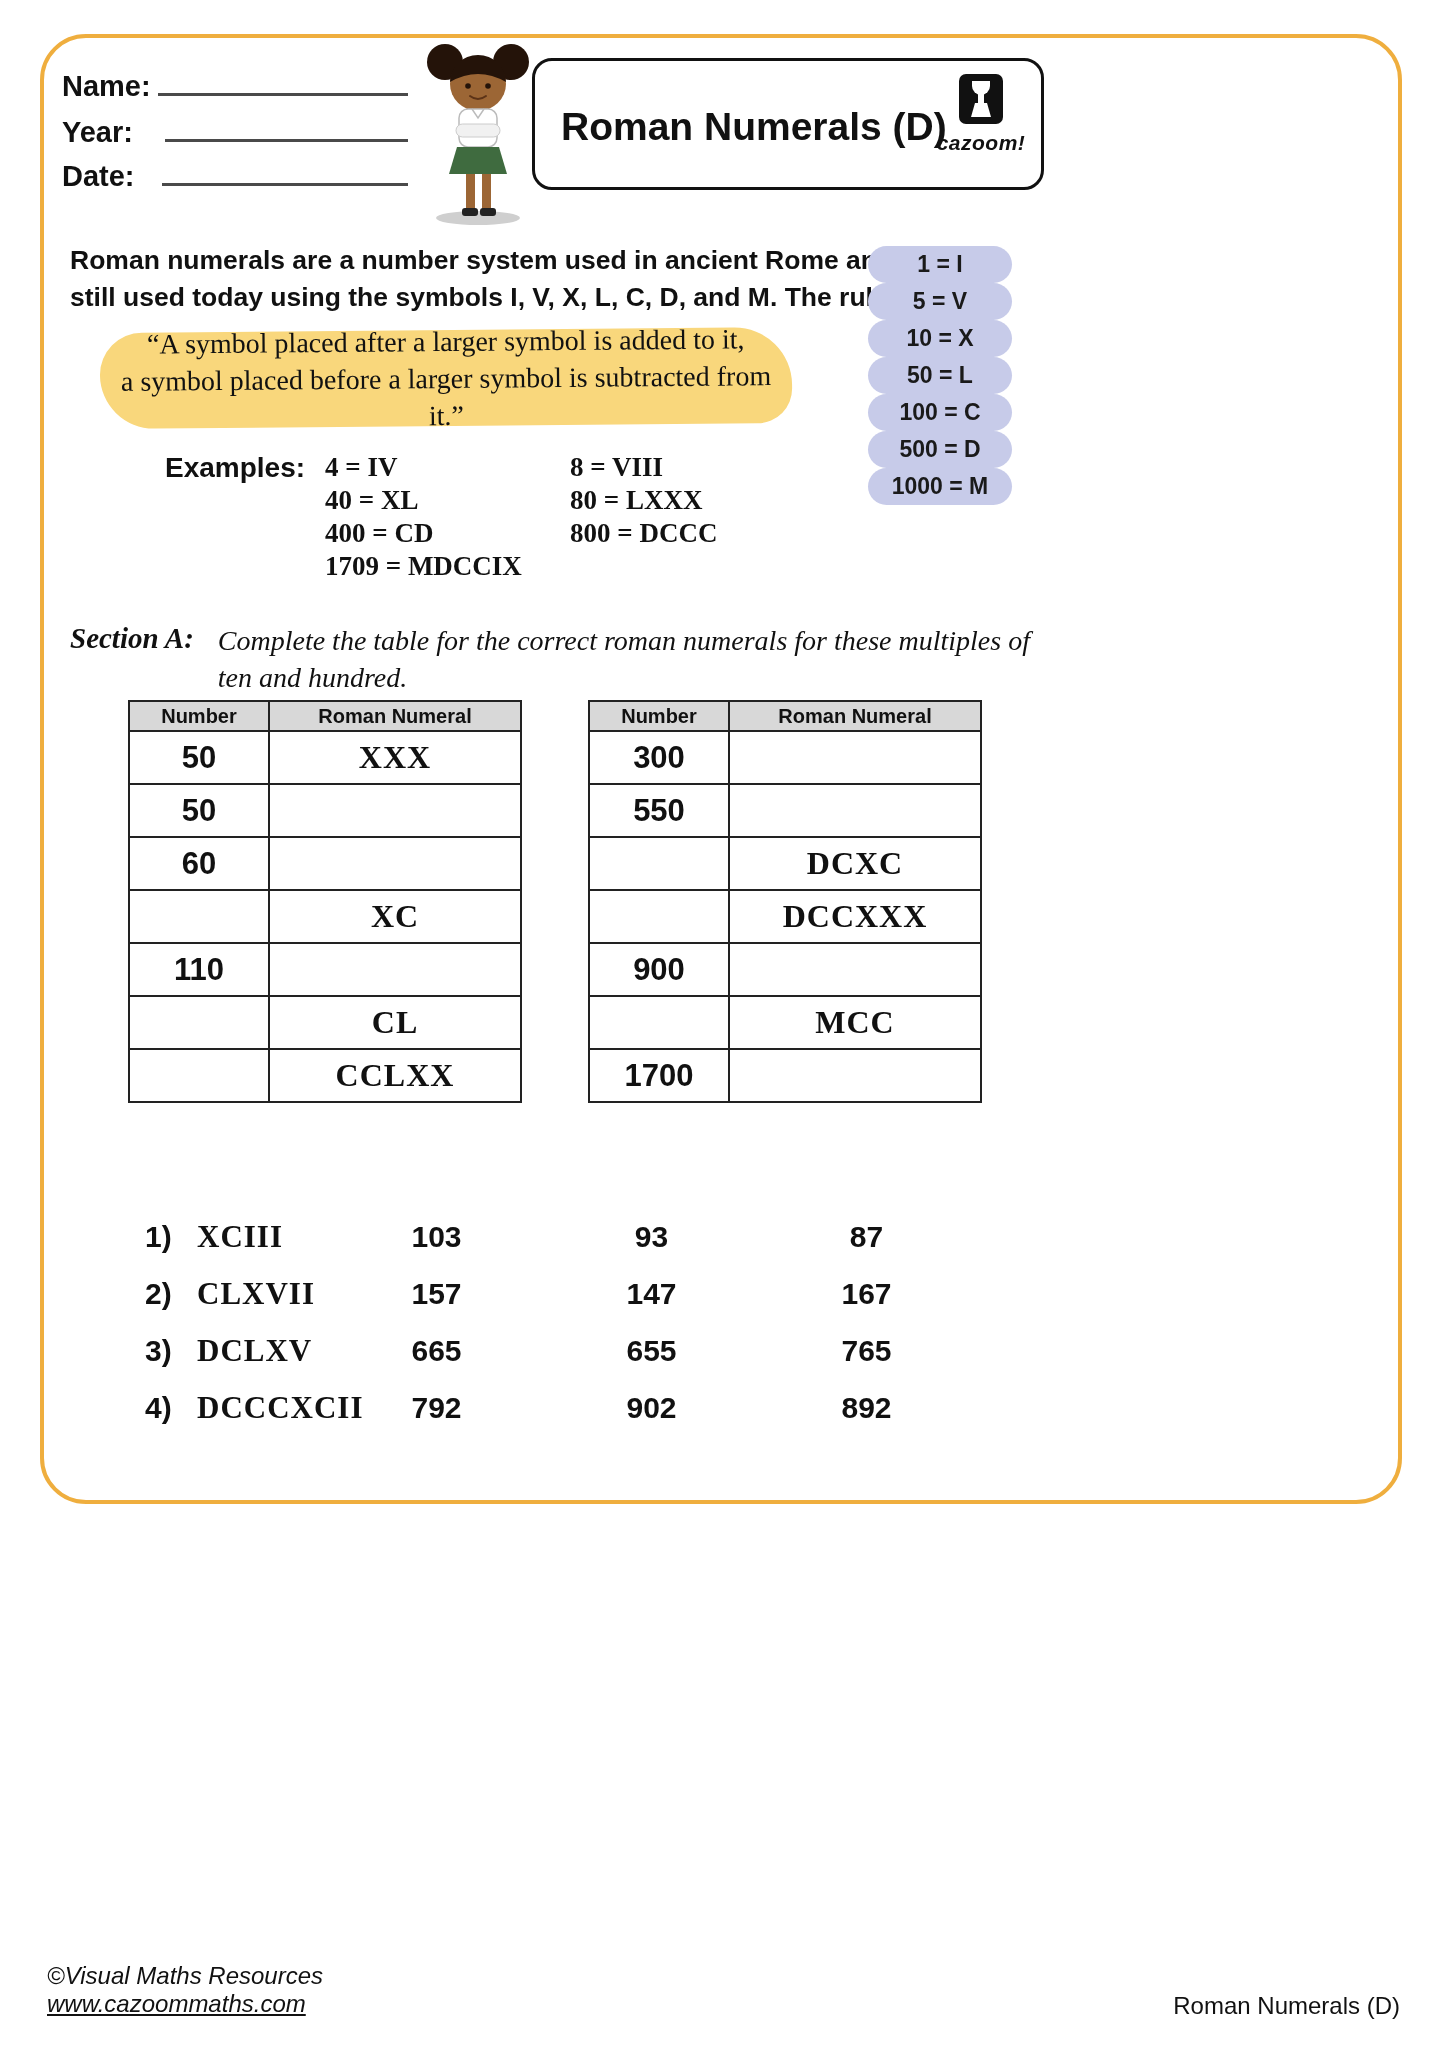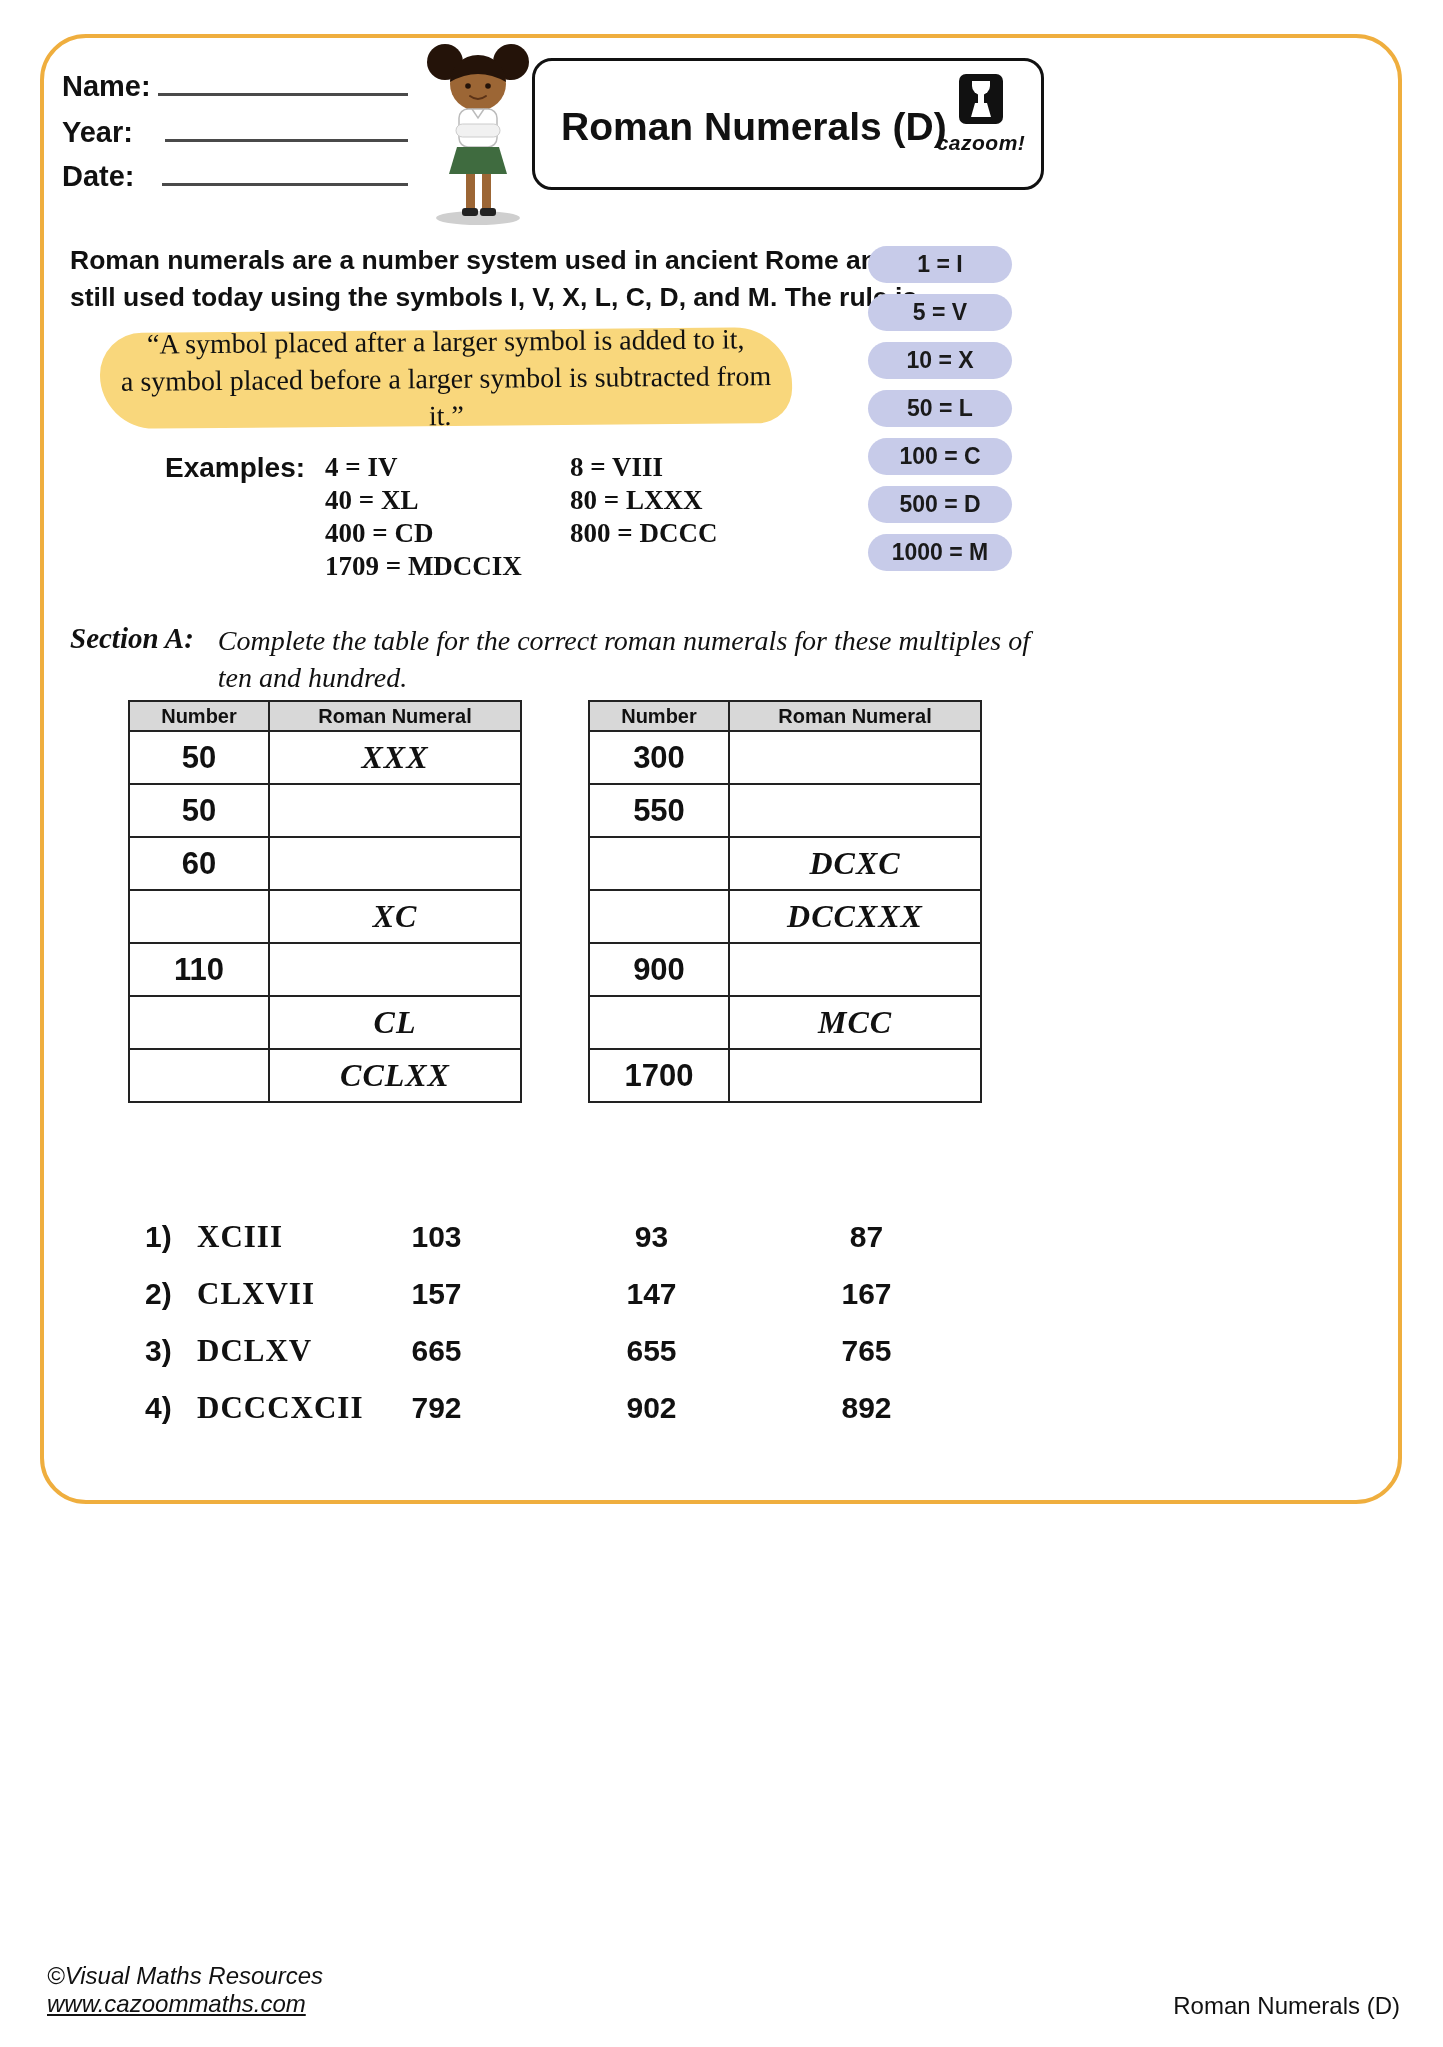--- a/index.html
+++ b/index.html
@@ -26,21 +26,21 @@
   }
   .logo { position:absolute; right:14px; top:12px; width:92px; text-align:center; }
   .logo-text { font-size:21px; font-weight:bold; font-style:italic; letter-spacing:0.5px; margin-top:2px; }
   
   .girl { position:absolute; left:420px; top:40px; }
   
   .intro { position:absolute; left:70px; top:242px; font-size:26.5px; font-weight:bold; line-height:37px; white-space:nowrap; }
   
   .key { position:absolute; left:868px; top:246px; }
   .pill {
-    width:144px; height:37px; margin-bottom:11px; border-radius:19px;
+    width:144px; height:37px; border-radius:19px;
     background:#c7cbe9; display:flex; align-items:center; justify-content:center;
     font-size:23px; font-weight:bold; color:#1a1a1a;
   }
   
   .quote {
     position:absolute; left:100px; top:330px; width:692px; height:96px;
     background:#f9d77c; border-radius:55px 75px 45px 70px;
     transform:rotate(-0.5deg);
     display:flex; flex-direction:column; align-items:center; justify-content:center;
     font-family:"Liberation Serif", serif; font-size:28px; line-height:37px; text-align:center;
@@ -55,21 +55,21 @@
   .section-label { font-family:"Liberation Serif", serif; font-weight:bold; font-style:italic; font-size:29px; flex:0 0 auto; margin-right:24px; }
   .section-instruction { font-family:"Liberation Serif", serif; font-style:italic; font-size:28px; line-height:37px; max-width:820px; }
   
   table.rn-table { position:absolute; top:700px; border-collapse:collapse; background:#fff; }
   .rn-table th, .rn-table td { border:2px solid #222; }
   .rn-table th { background:#d8d8d8; height:30px; font-size:20px; font-weight:bold; text-align:center; }
   .rn-table td { height:53px; text-align:center; vertical-align:middle; }
   .col-number { width:140px; }
   .col-numeral { width:252px; }
   .num-cell { font-size:31px; font-weight:bold; font-family:"Liberation Sans", sans-serif; }
-  .rn-cell { font-size:32px; font-weight:600; font-family:"Liberation Serif", serif; letter-spacing:1px;font-style:italic; }
+  .rn-cell { font-size:32px; font-weight:600; font-family:"Liberation Serif", serif; letter-spacing:1px; }
   
   .questions { position:absolute; left:145px; top:1208px; }
   .qrow { display:grid; grid-template-columns:52px 132px 215px 215px 215px; height:57px; align-items:center; }
   .qnum { font-size:30px; font-weight:bold; }
   .qnumeral { font-family:"Liberation Serif", serif; font-size:31px; font-weight:600; letter-spacing:1px; white-space:nowrap; }
   .qopt { font-size:30px; font-weight:bold; text-align:center; }
   
   .footer-left { position:absolute; left:47px; top:1962px; font-size:24px; line-height:28px;font-style:italic; }
   .footer-link { text-decoration:underline; color:#111; cursor:pointer; }
   .footer-right { position:absolute; right:43px; top:1992px; font-size:24px; }

